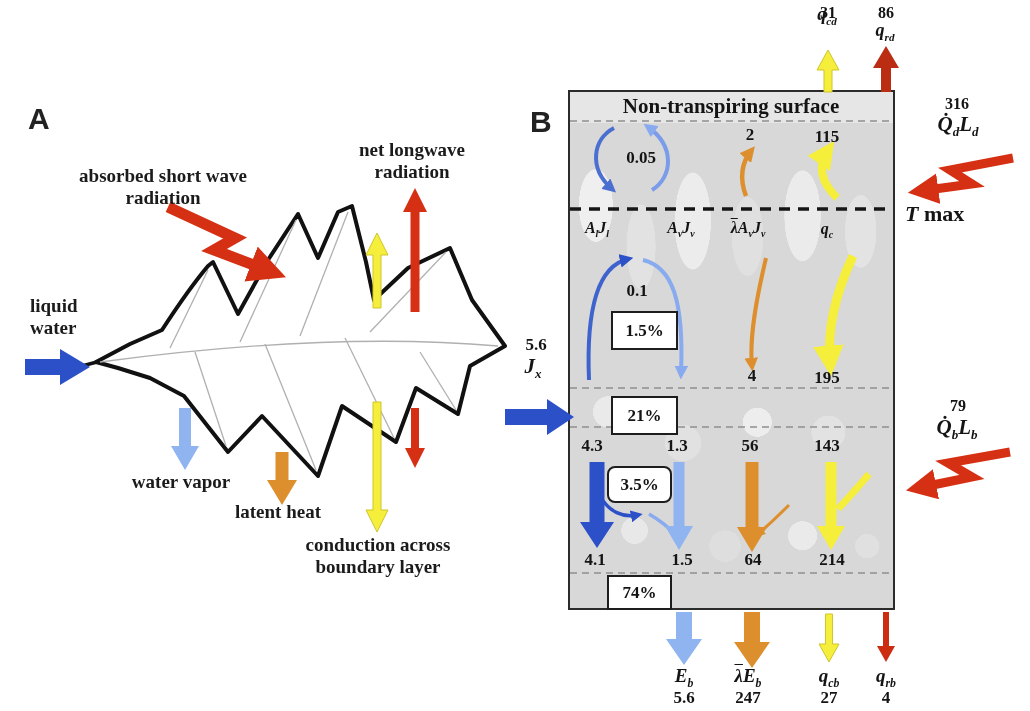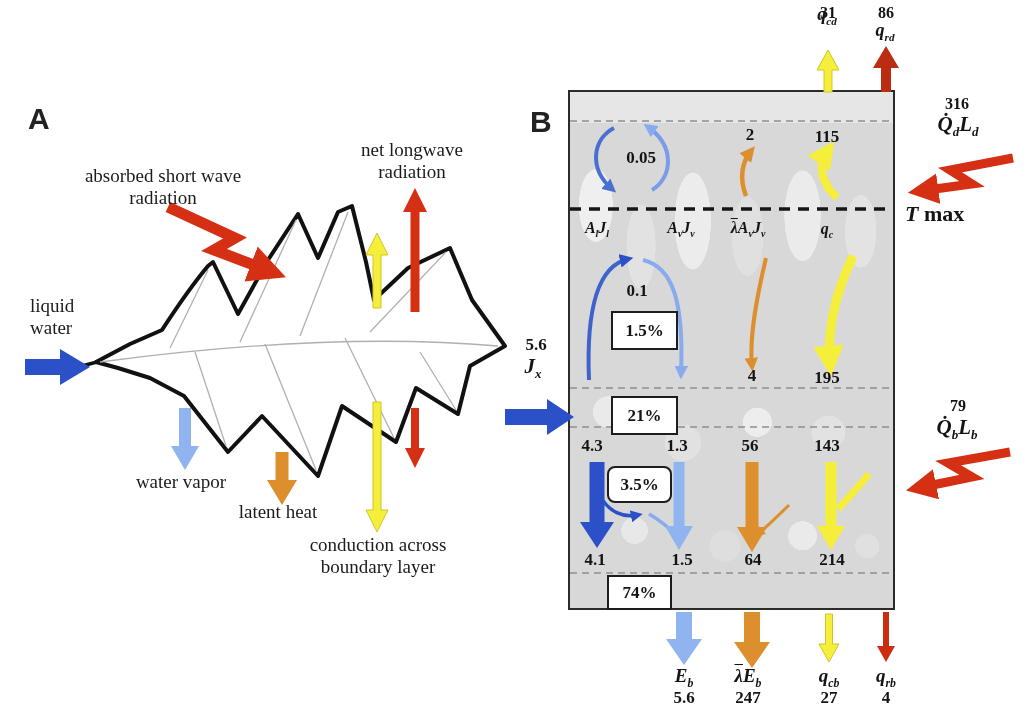--- a/index.html
+++ b/index.html
@@ -1,20 +1,20 @@
 <!DOCTYPE html>
 <html><head>
 <meta charset="utf-8">
 <style>
   html,body{margin:0;padding:0;background:#ffffff;}
   #fig{position:relative;width:1030px;height:711px;background:#fff;overflow:hidden;
        font-family:"Liberation Serif",serif;color:#141414;}
   .t{position:absolute;white-space:nowrap;font-weight:700;font-size:17px;line-height:1.05;z-index:5;}
   .ctr{transform:translateX(-50%);text-align:center;}
-  .pa{font-weight:400;font-size:19px;color:#1b1b1b;}
+  .pa{font-weight:700;font-size:19px;color:#1b1b1b;}
   .panel-letter{font-family:"Liberation Sans",sans-serif;font-weight:600;font-size:30px;color:#222;}
   .title{font-size:21px;}
   .math i{font-style:italic;}
   .t sub{font-size:0.62em;line-height:0;}
   .ovl{text-decoration:overline;}
   .pct{position:absolute;z-index:6;background:#ffffff;border:2px solid #1d1d1d;
        display:flex;align-items:center;justify-content:center;
        font-weight:700;font-size:17px;font-family:"Liberation Serif",serif;}
   #btex{position:absolute;left:568px;top:90px;width:327px;height:520px;box-sizing:border-box;
         border:2.5px solid #2b2b2b;background-color:#d8d8d8;z-index:1;
@@ -135,20 +135,21 @@
   <div class="t pa ctr" style="left:412px;top:140px;">net longwave</div>
   <div class="t pa ctr" style="left:412px;top:162px;">radiation</div>
   <div class="t pa" style="left:30px;top:296px;">liquid</div>
   <div class="t pa" style="left:30px;top:318px;">water</div>
   <div class="t pa ctr" style="left:181px;top:472px;">water vapor</div>
   <div class="t pa ctr" style="left:278px;top:502px;">latent heat</div>
   <div class="t pa ctr" style="left:378px;top:535px;">conduction across</div>
   <div class="t pa ctr" style="left:378px;top:557px;">boundary layer</div>
 
   <div class="t panel-letter" style="left:530px;top:106px;">B</div>
+  <div class="t title ctr" style="left:731px;top:95px;">Non-transpiring surface</div>
 
   <div class="pct" style="left:611px;top:311px;width:63px;height:35px;">
       <span>1.5%</span>
     </div>
   <div class="pct" style="left:611px;top:396px;width:63px;height:35px;">
       <span>21%</span>
     </div>
   <div class="pct" style="left:607px;top:466px;width:61px;height:33px;border-radius:8px;">
       <span>3.5%</span>
     </div>

